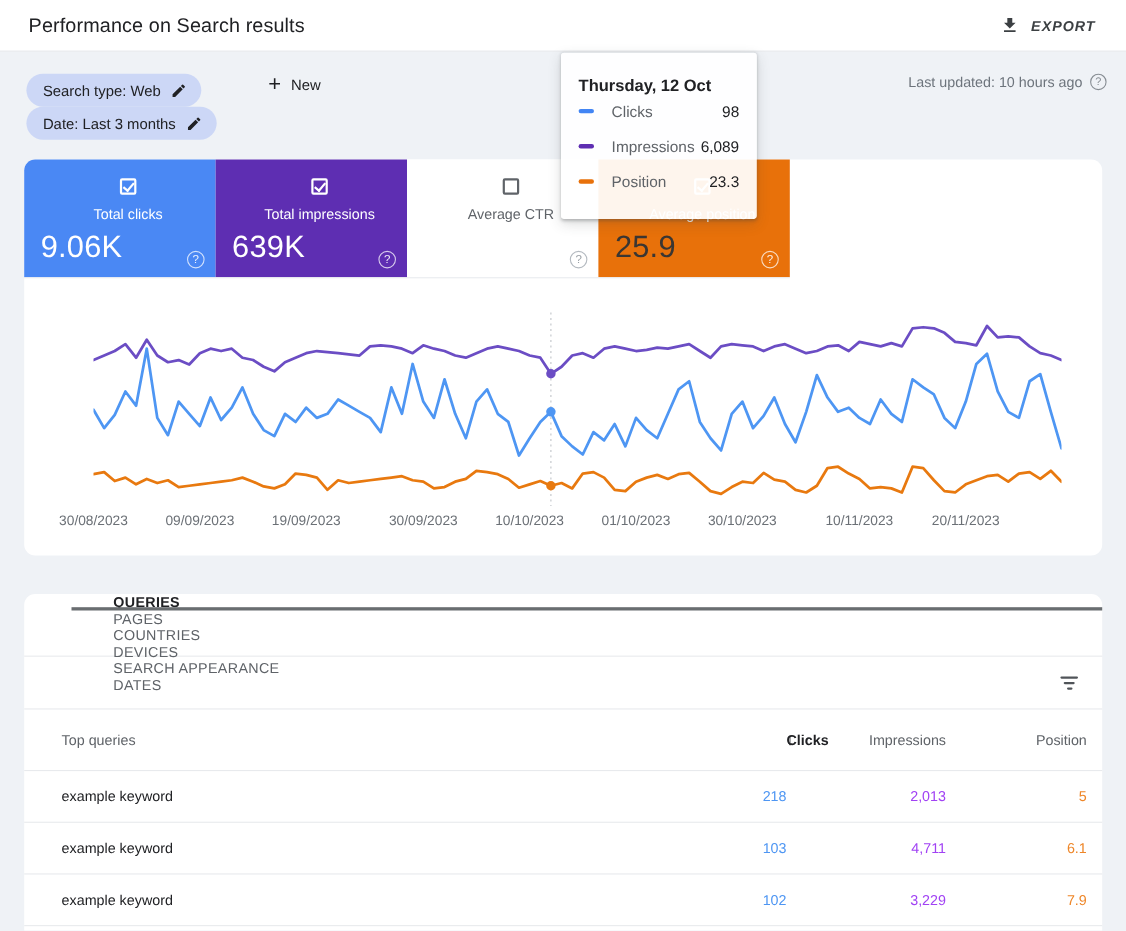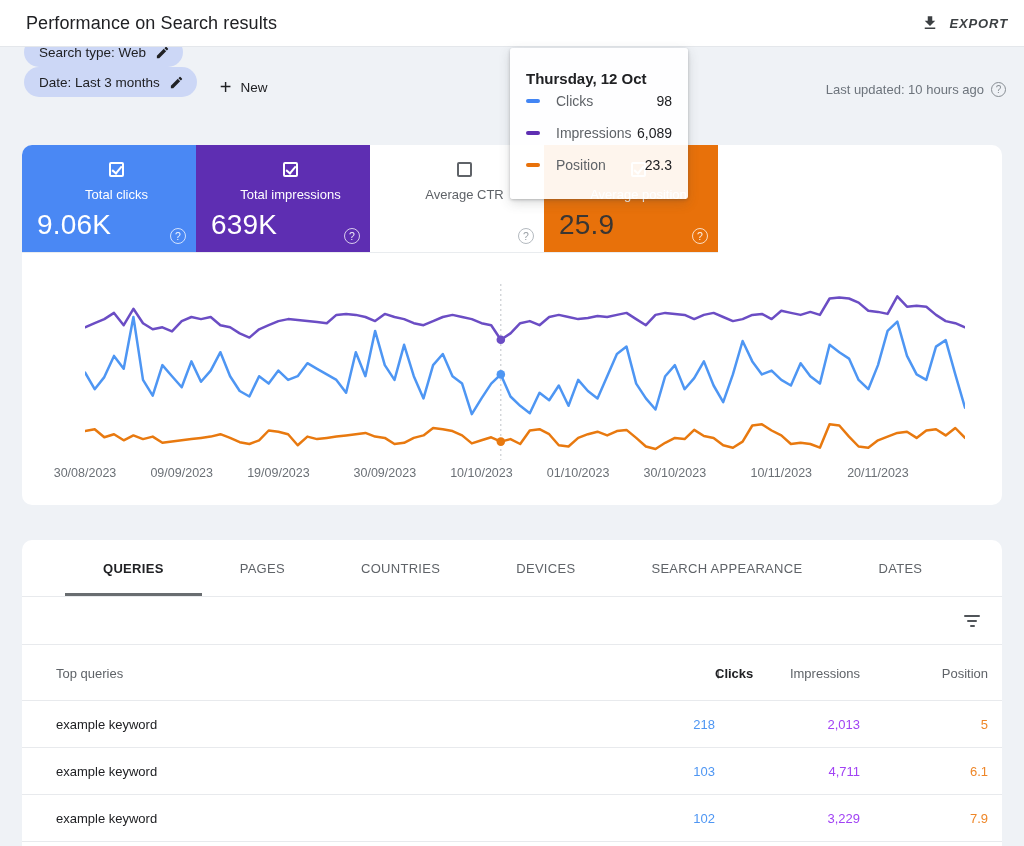--- a/index.html
+++ b/index.html
@@ -3,28 +3,28 @@
 <meta charset="utf-8">
 <style>
   * { margin:0; padding:0; box-sizing:border-box; }
   html,body { width:1024px; height:846px; }
   body { font-family:"Liberation Sans", sans-serif; background:#eff2f6; overflow:hidden; }
   .page { position:relative; width:1024px; height:846px; }
 
   
   .app-header { position:absolute; top:0; left:0; width:1024px; height:47px; background:#fff;
     border-bottom:1px solid #e4e7eb; display:flex; align-items:center; justify-content:space-between;
-    padding:0 16px 0 26px; z-index:5; }
+    padding:0 28px 0 26px; z-index:5; }
   .page-title { font-size:18px; font-weight:500; color:#202124; letter-spacing:.1px; }
   .export-btn { display:flex; align-items:center; gap:10px; background:none; border:none; cursor:pointer;
     color:#3c4043; font-family:inherit; font-size:13px; font-weight:700; letter-spacing:.9px;font-style:italic; }
   .export-btn svg { fill:#3c4043; }
 
   
-  .filter-bar { position:absolute; top:67px; left:24px; right:18px; height:30px; display:flex; align-items:flex-end; z-index:2; }
+  .filter-bar { position:absolute; top:67px; left:24px; right:18px; height:30px; display:flex; align-items:flex-start; z-index:2;gap:24px; }
   .chip { display:flex; align-items:center; gap:9px; height:30px; padding:0 13px 0 15px; border-radius:15px;
     background:#ccd7f6; color:#202124; font-size:13.5px; font-weight:500; margin-right:9px; cursor:pointer; border:none; font-family:inherit; }
   .chip svg { fill:#202124; }
   .new-btn { display:flex; align-items:center; gap:9px; margin-left:14px; background:none; border:none; cursor:pointer;
     font-family:inherit; font-size:13.5px; font-weight:500; color:#202124; }
   .new-btn .plus { font-size:20px; font-weight:400; line-height:1; color:#202124; }
   .last-updated { margin-left:auto; display:flex; align-items:center; gap:7px; font-size:13px; color:#6d747c; }
   .help-ring { width:15px; height:15px; border-radius:50%; border:1.2px solid #878d93; color:#878d93;
     font-size:10px; display:flex; align-items:center; justify-content:center; line-height:1; }
 
@@ -54,21 +54,21 @@
     padding:22px 16px 10px 16px; z-index:10; }
   .tt-title { font-size:15px; font-weight:700; color:#202124; margin-bottom:6px; }
   .tt-row { display:flex; align-items:center; margin-bottom:16px; }
   .tt-dash { width:14px; height:4px; border-radius:2px; margin-right:16px; flex:0 0 auto; }
   .tt-label { flex:1; font-size:14px; color:#5f6368; }
   .tt-value { font-size:14px; font-weight:500; color:#202124; }
 
   
   .table-card { position:absolute; left:22px; top:540px; width:980px; height:306px; background:#fff;
     border-radius:10px 10px 0 0; }
-  .tabs { display:flex; height:57px; padding-left:43px; border-bottom:1px solid #e8eaed; }
+  .tabs { display:flex; height:57px; padding-left:43px; border-bottom:1px solid #e8eaed;flex-direction:column; }
   .tab { padding:0 38px; display:flex; align-items:center; font-size:13px; letter-spacing:.3px;
     color:#5f6368; font-weight:500; position:relative; cursor:pointer; white-space:nowrap; }
   .tab.active { color:#202124; font-weight:700; }
   .tab.active::after { content:""; position:absolute; left:0; right:0; bottom:0; height:3px; background:#696d70; }
   .filter-row { position:absolute; top:58px; left:0; width:980px; height:47px; border-bottom:1px solid #e8eaed; }
   .flt { position:absolute; right:20px; top:14px; width:20px; height:18px; cursor:pointer; }
   .flt i { display:block; height:2.5px; background:#505459; margin:2.5px auto 0; border-radius:1px; }
   .flt i:nth-child(1){ width:16px; } .flt i:nth-child(2){ width:10px; } .flt i:nth-child(3){ width:5px; }
   .t-header { position:absolute; top:105px; left:0; width:980px; height:56px; border-bottom:1px solid #e8eaed; }
   .t-header span, .t-row span { position:absolute; top:50%; transform:translateY(-50%); font-size:13px; }

